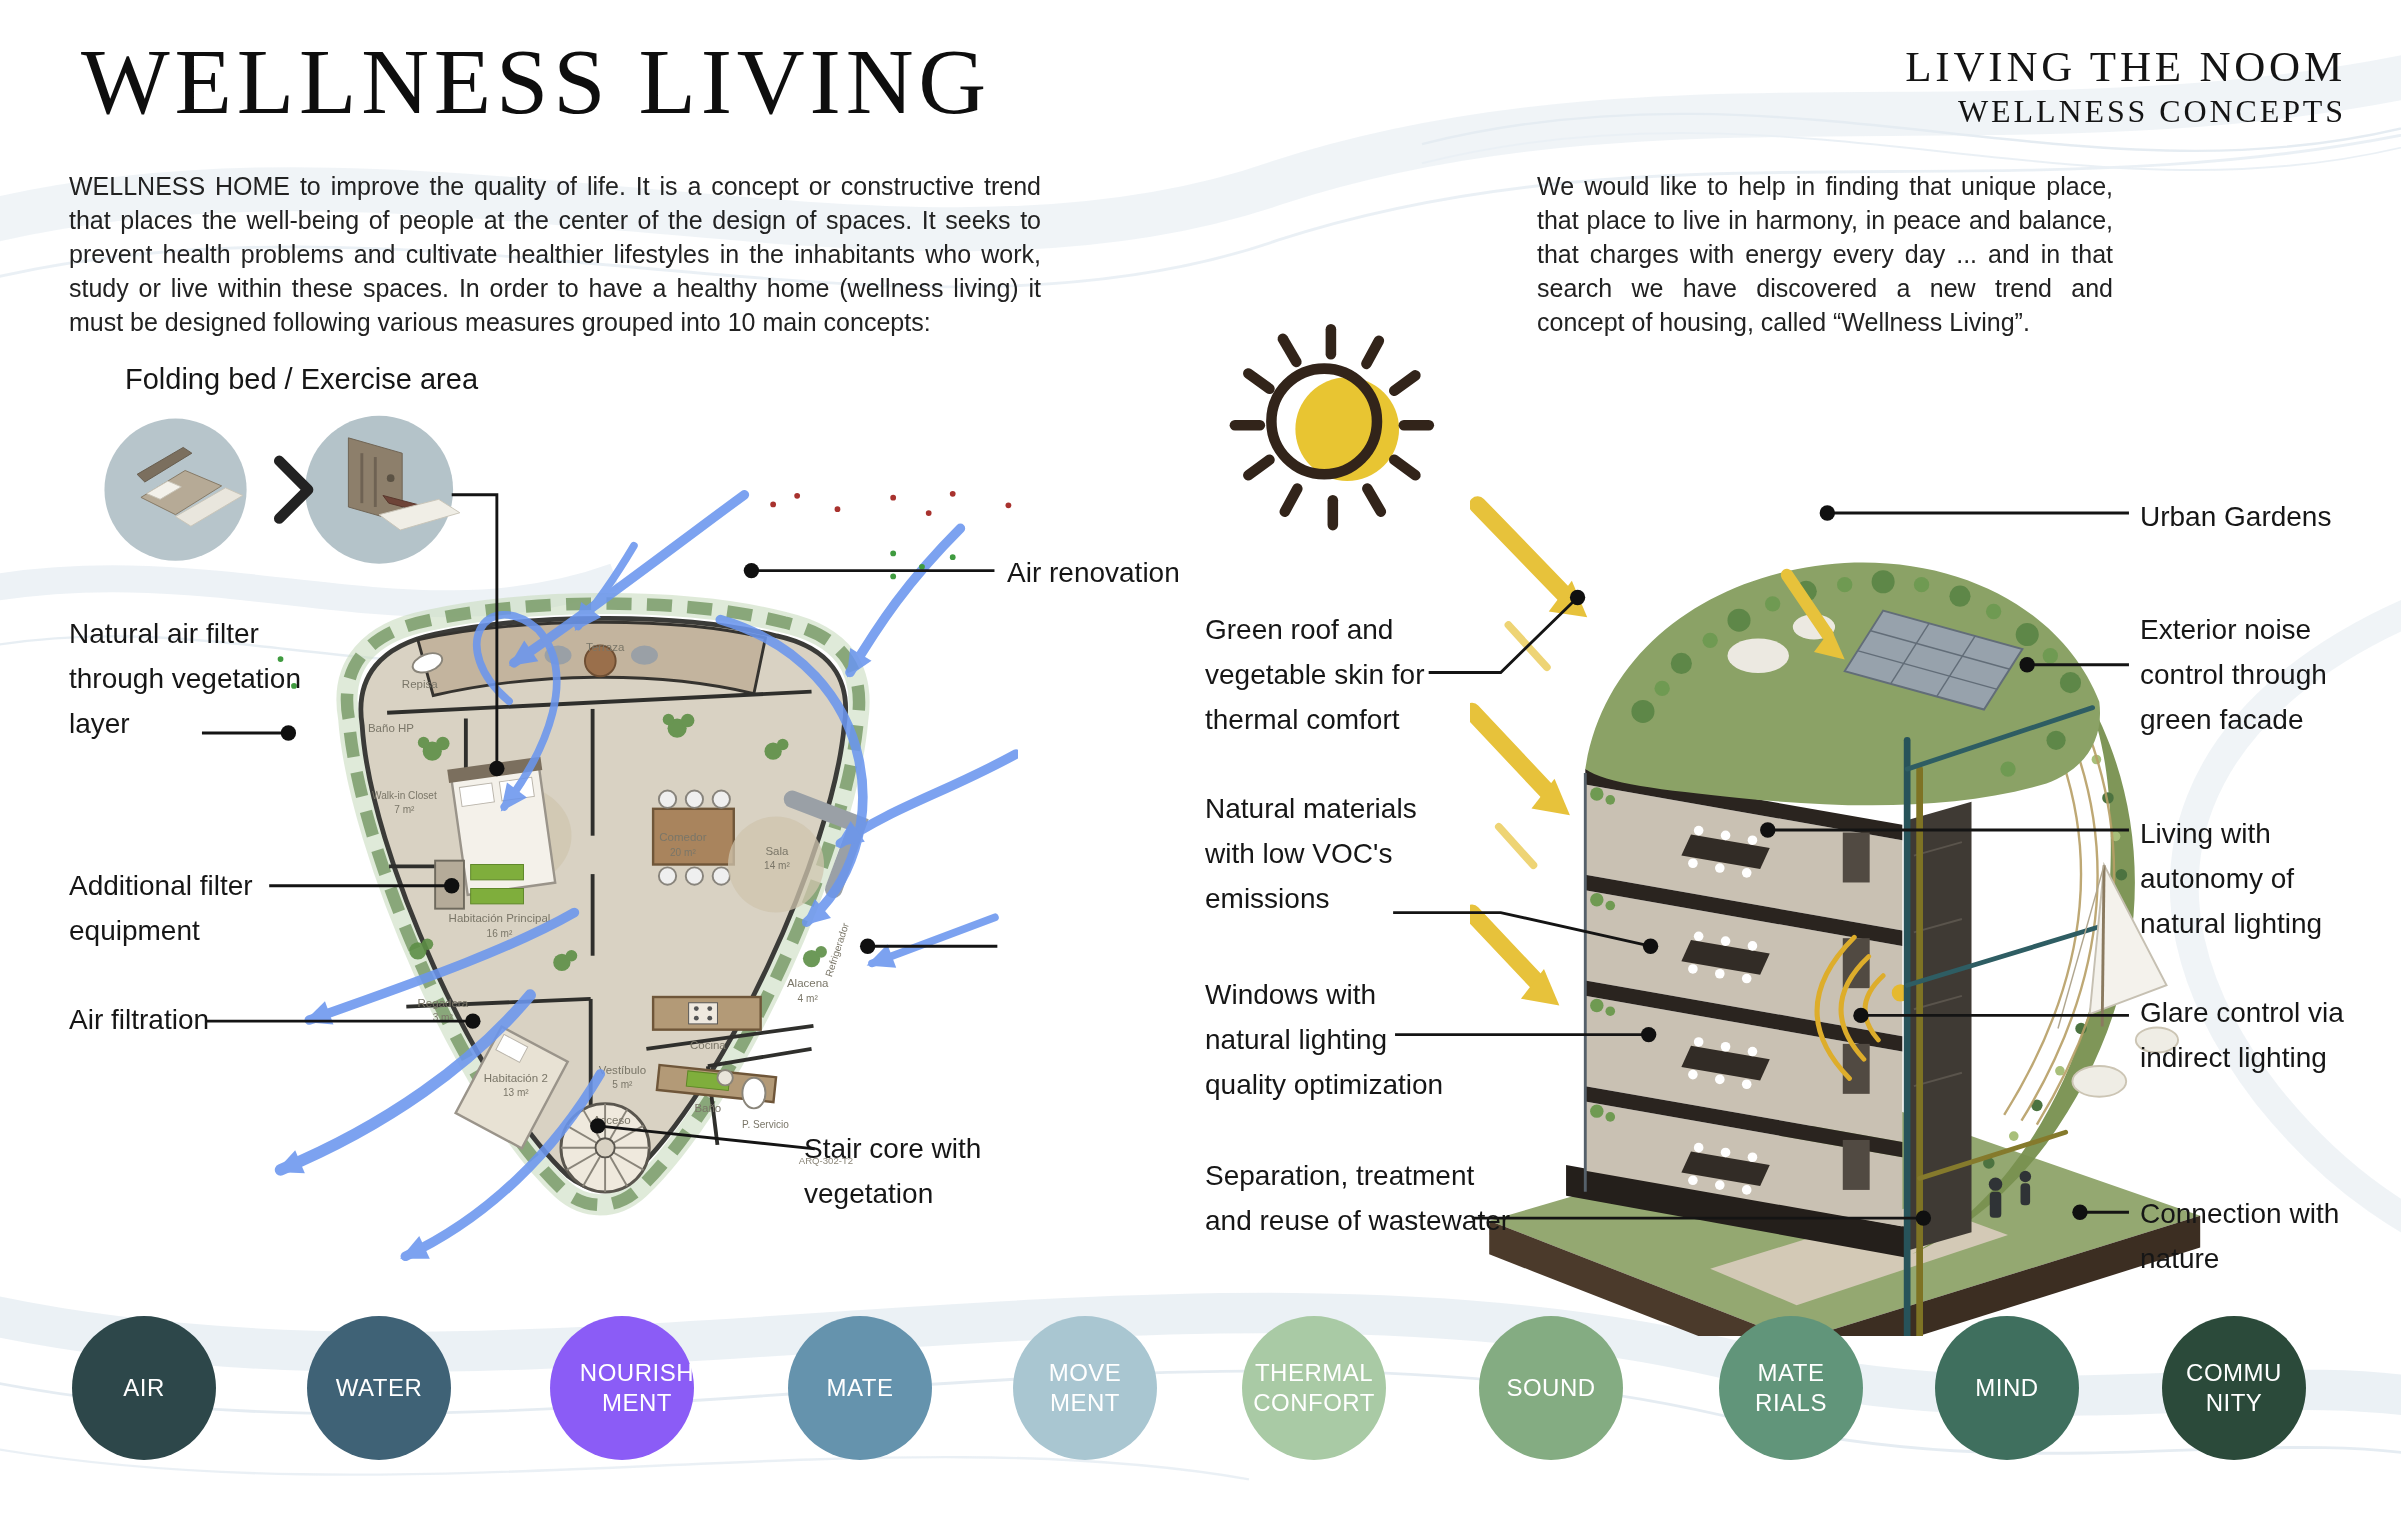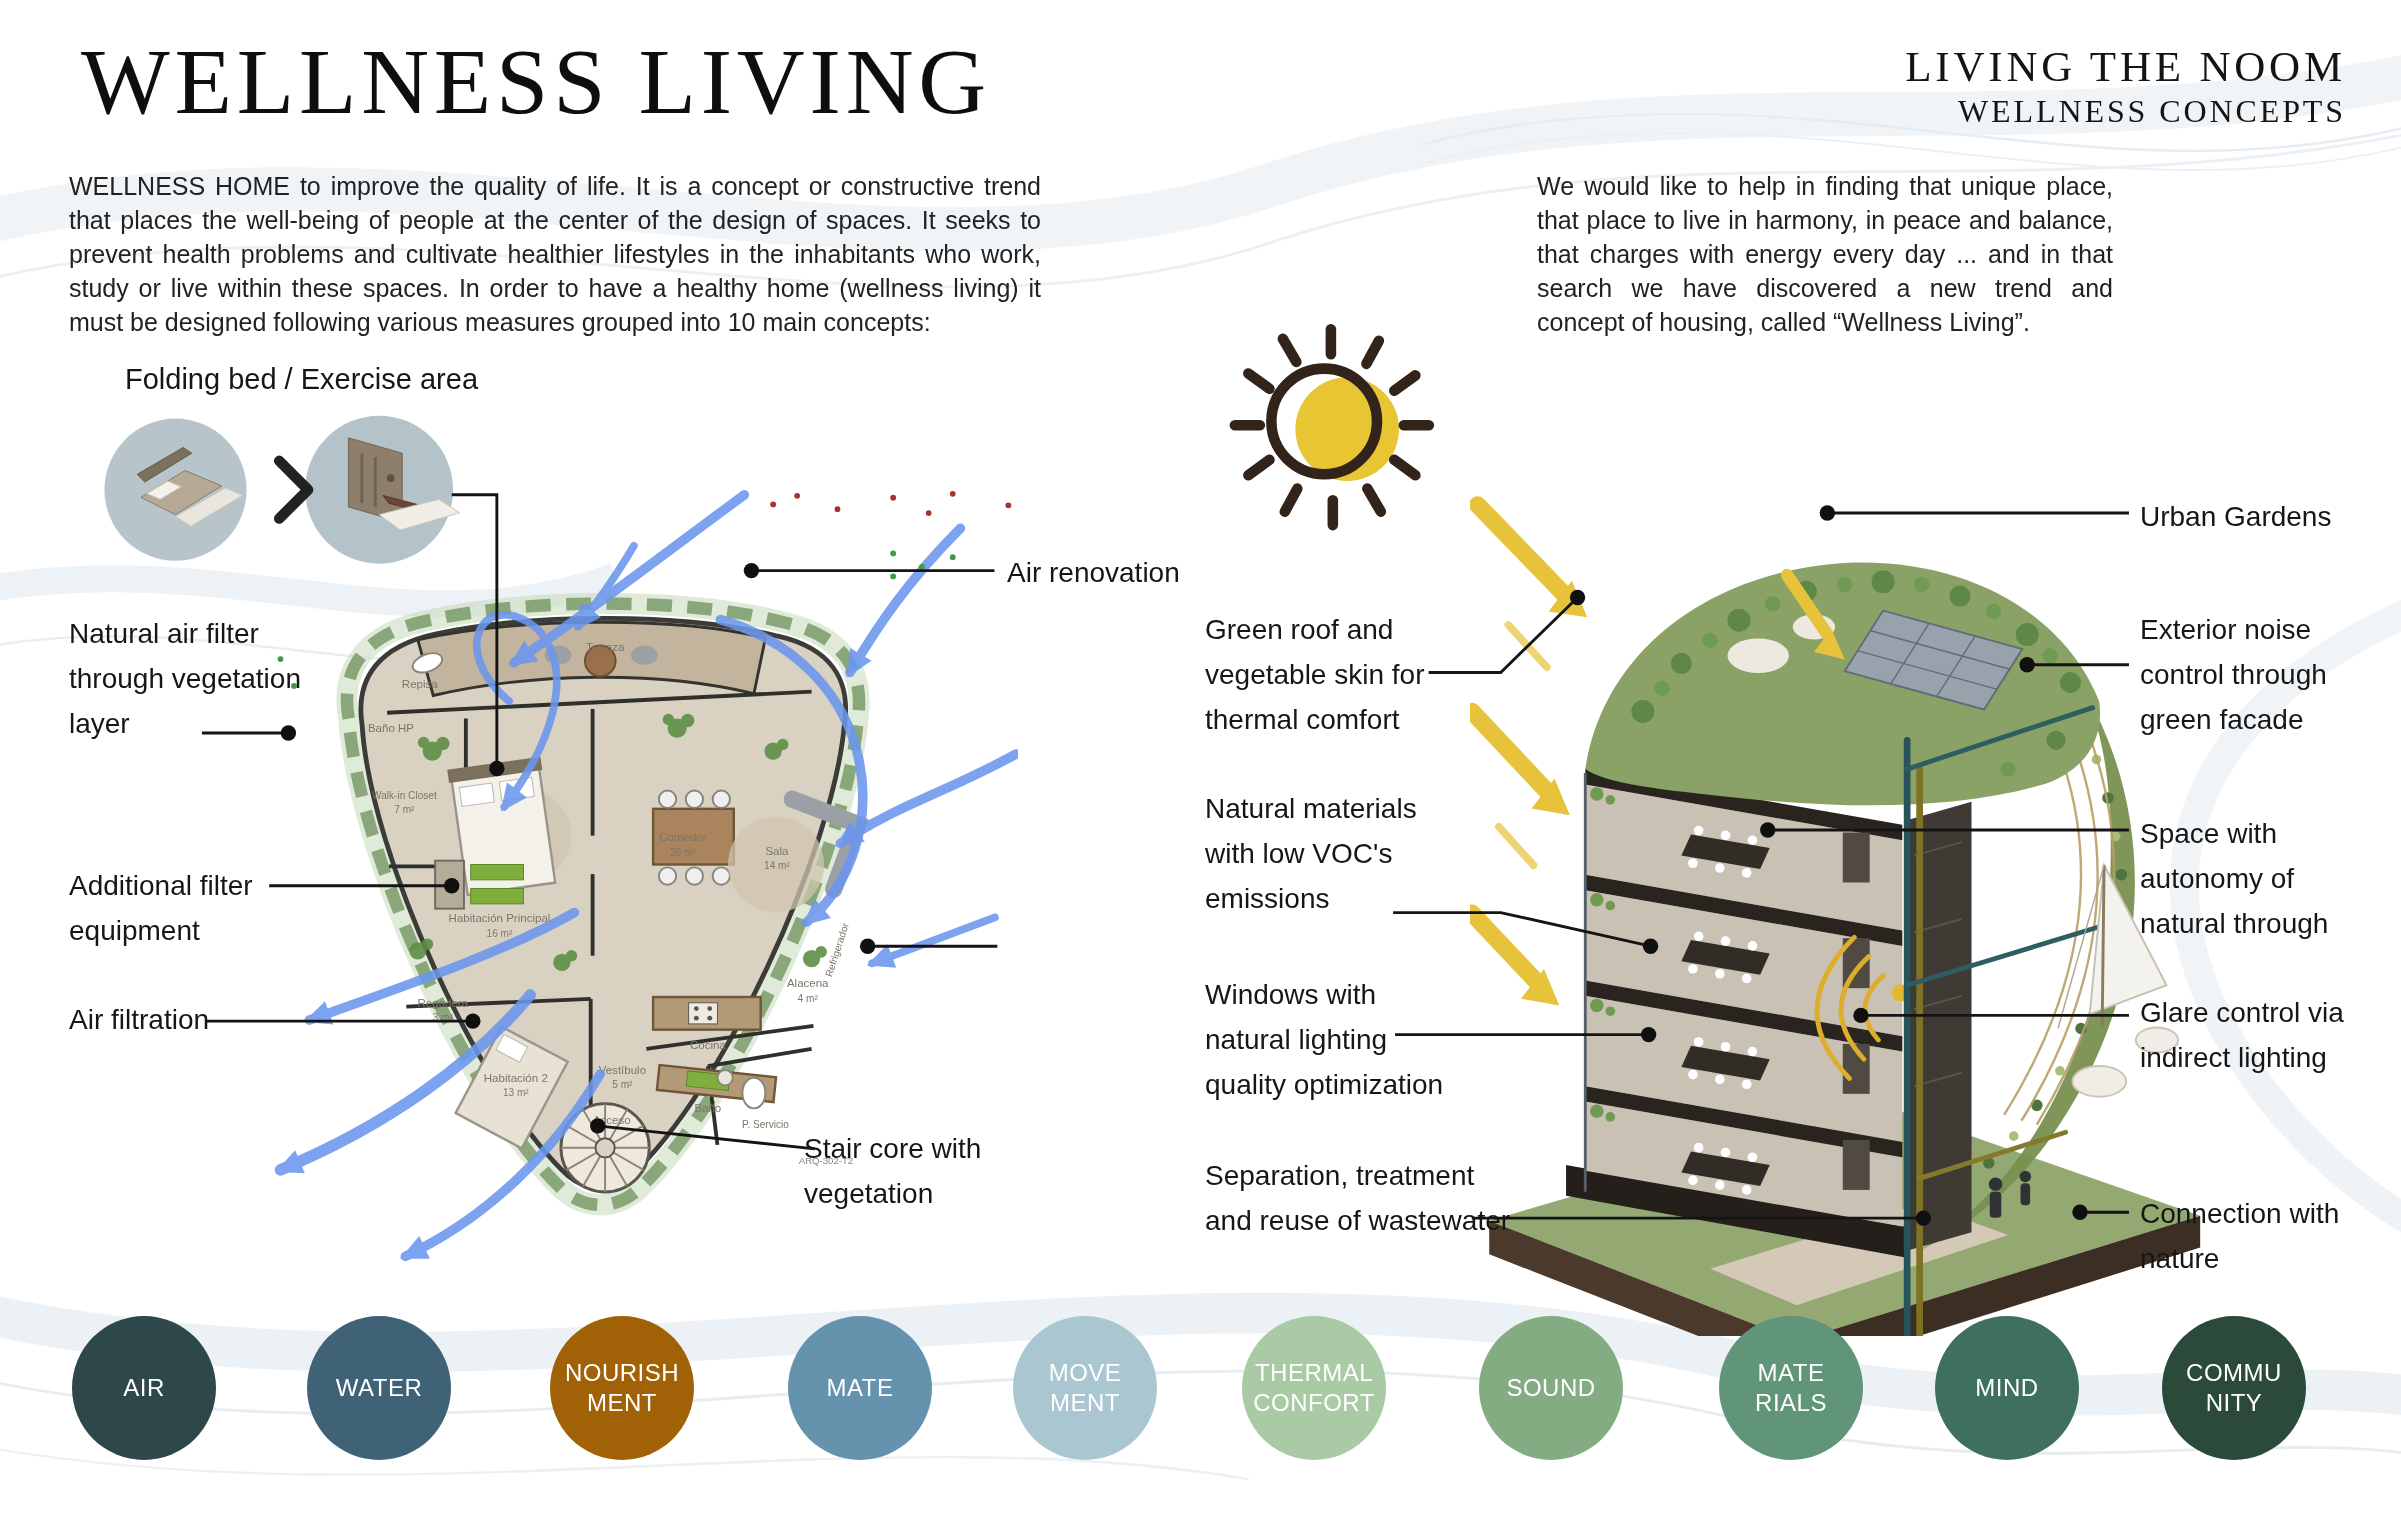--- a/index.html
+++ b/index.html
@@ -482,31 +482,31 @@
   <div class="abs ann" style="left:69px;top:997px;width:211px;">Air filtration</div>
   <div class="abs ann" style="left:1007px;top:550px;width:250px;">Air renovation</div>
   <div class="abs ann" style="left:804px;top:1126px;width:202px;">Stair core with vegetation</div>
 
   <div class="abs ann" style="left:1205px;top:607px;width:235px;">Green roof and vegetable skin for thermal comfort</div>
   <div class="abs ann" style="left:1205px;top:786px;width:226px;">Natural materials with low VOC's emissions</div>
   <div class="abs ann" style="left:1205px;top:972px;width:255px;">Windows with natural lighting quality optimization</div>
   <div class="abs ann" style="left:1205px;top:1153px;width:307px;">Separation, treatment and reuse of wastewater</div>
   <div class="abs ann" style="left:2140px;top:494px;width:231px;">Urban Gardens</div>
   <div class="abs ann" style="left:2140px;top:607px;width:221px;">Exterior noise control through green facade</div>
-  <div class="abs ann" style="left:2140px;top:811px;width:202px;">Space with autonomy of natural through</div>
+  <div class="abs ann" style="left:2140px;top:811px;width:202px;">Living with autonomy of natural lighting</div>
   <div class="abs ann" style="left:2140px;top:990px;width:231px;">Glare control via indirect lighting</div>
   <div class="abs ann" style="left:2140px;top:1191px;width:221px;">Connection with nature</div>
 
   <div class="concept" style="left: 72px; top: 1316px; background: rgb(45, 71, 74);">
       <span>AIR</span>
     </div>
   <div class="concept" style="left: 307px; top: 1316px; background: rgb(63, 98, 118);">
       <span>WATER</span>
     </div>
-  <div class="concept" style="left: 550px; top: 1316px; background: #a16207;">
+  <div class="concept" style="left: 550px; top: 1316px; background: #8b5cf6; justify-content: flex-end;">
       <span>NOURISH
 MENT</span>
     </div>
   <div class="concept" style="left: 788px; top: 1316px; background: rgb(101, 147, 173);">
       <span>MATE</span>
     </div>
   <div class="concept" style="left: 1013px; top: 1316px; background: rgb(169, 198, 209);">
       <span>MOVE
 MENT</span>
     </div>

